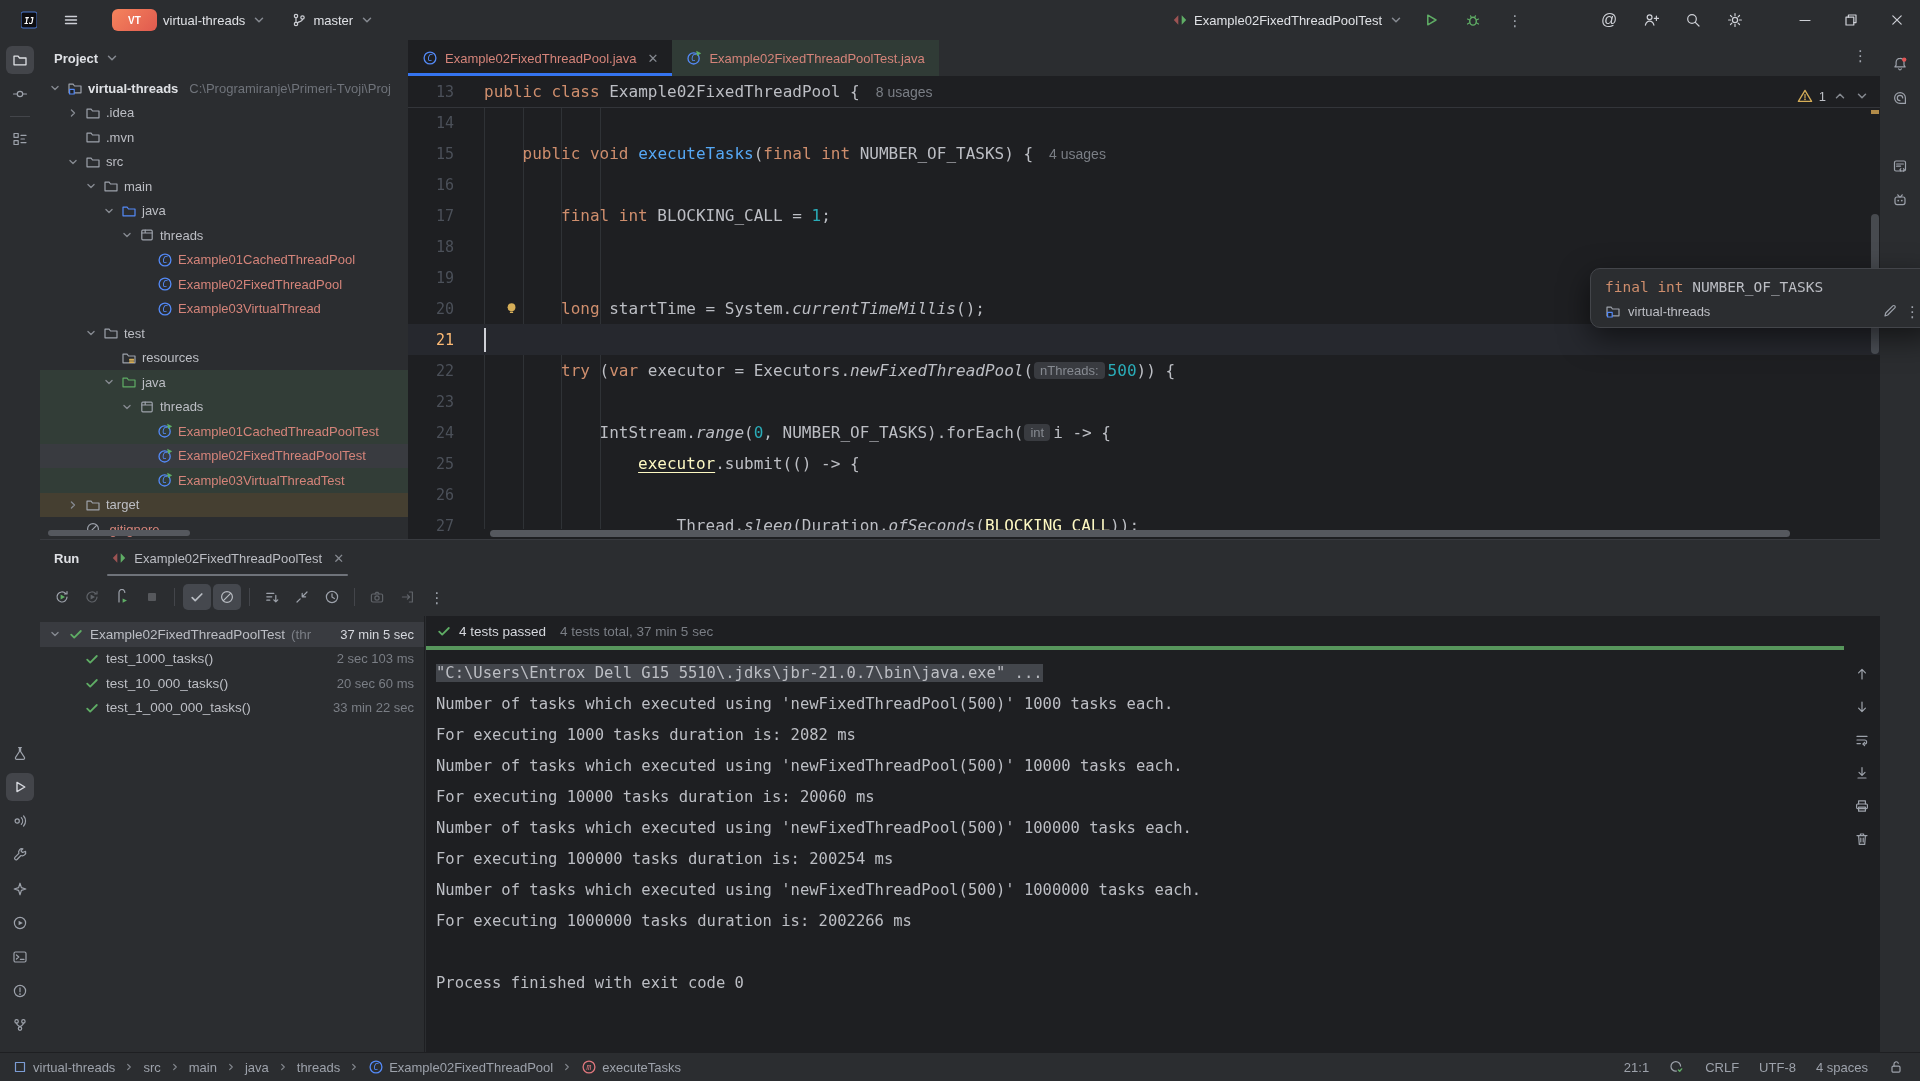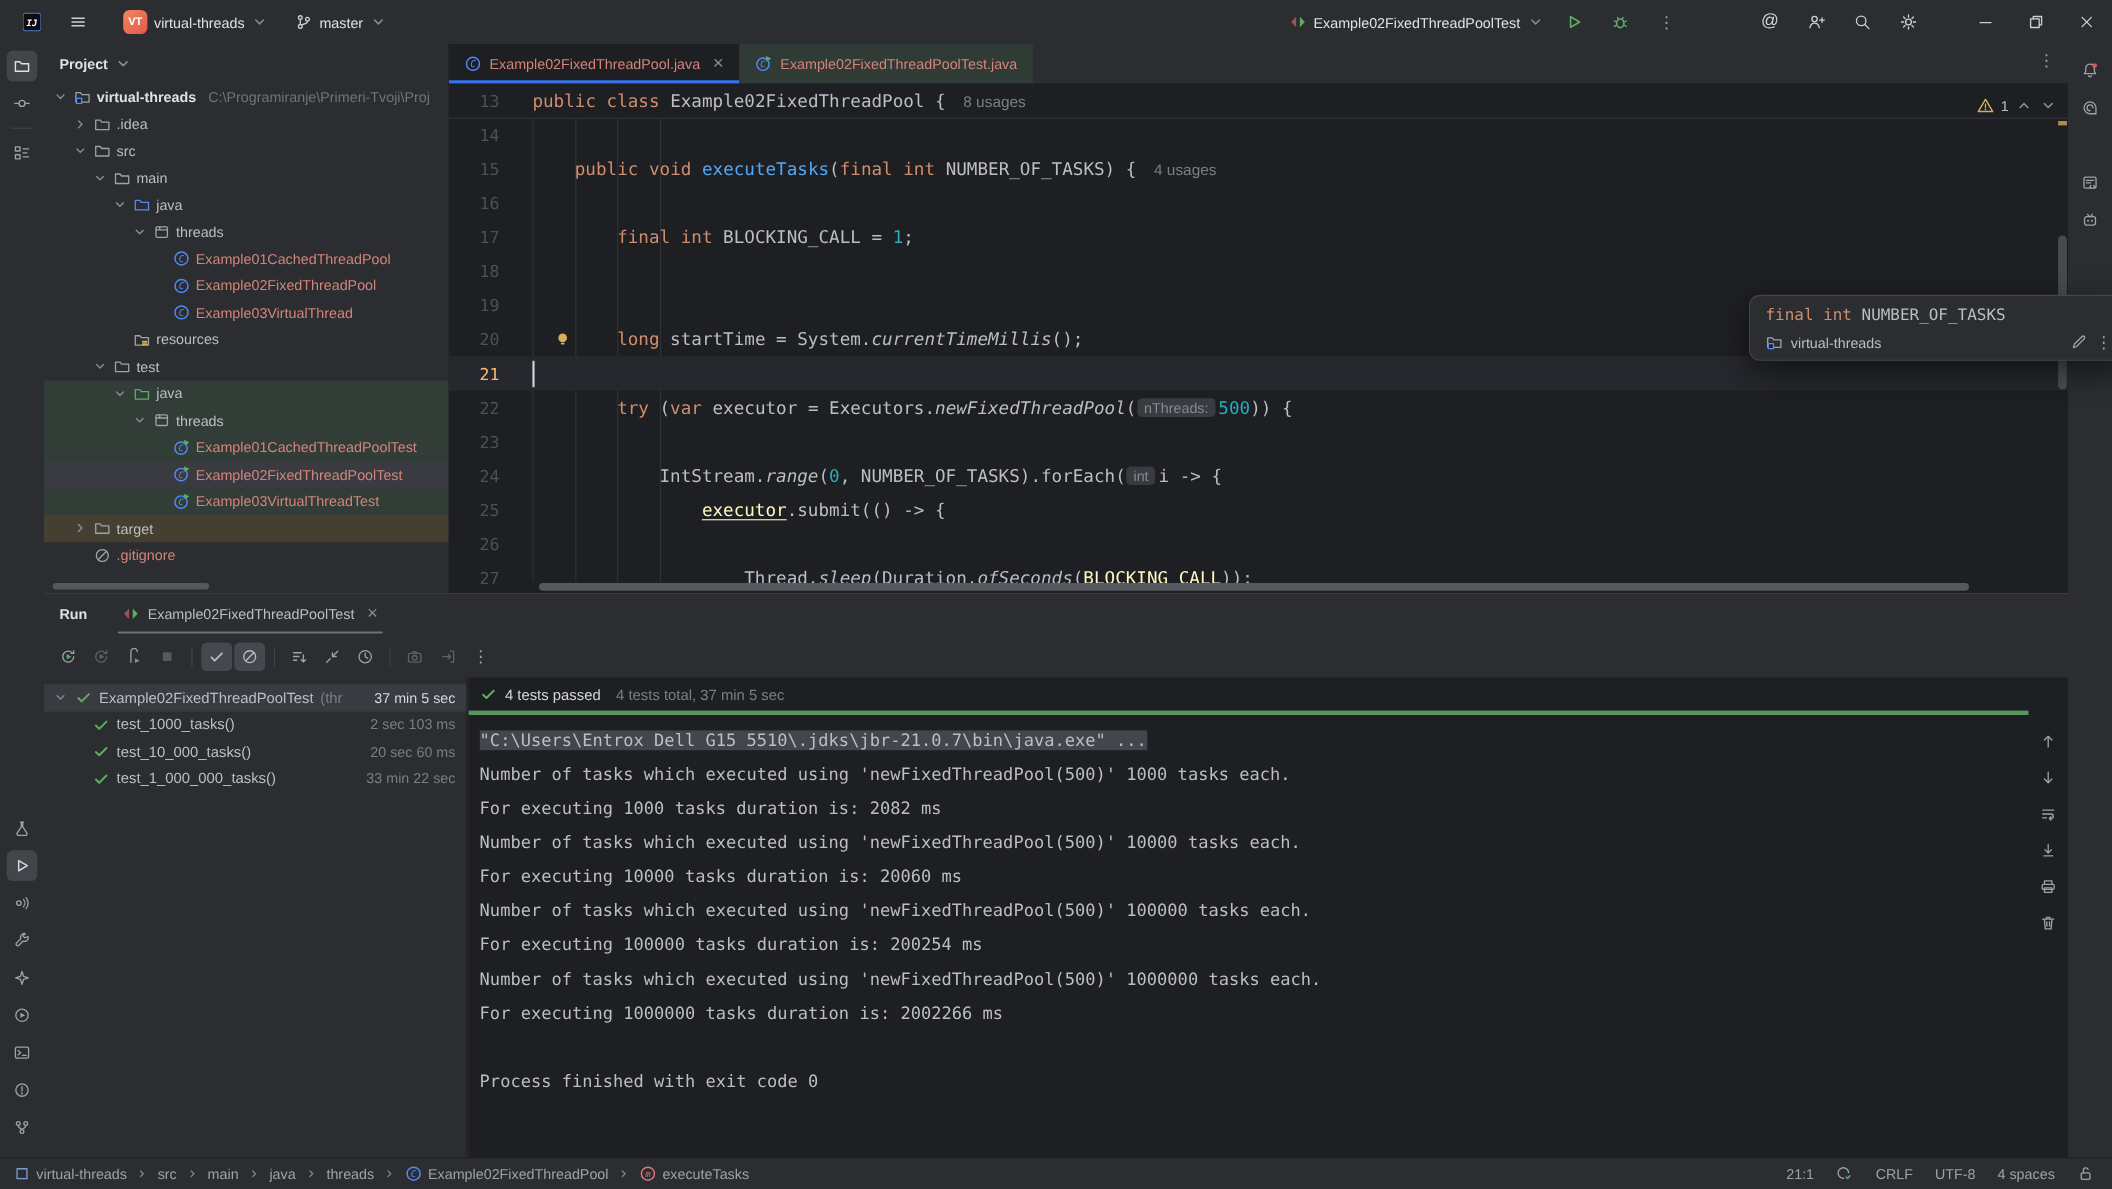--- a/index.html
+++ b/index.html
@@ -8,21 +8,21 @@
        -webkit-font-smoothing:antialiased;}
   .r{position:absolute;}
   .ic{display:inline-flex;align-items:center;justify-content:center;width:16px;height:16px;flex:none;}
   .ic svg{display:block;}
   .glyph{font-size:15px;color:#9da2ab;line-height:1;}
   
   #titlebar{left:0;top:0;width:1920px;height:40px;background:#2b2d30;border-bottom:1px solid #1e1f22;
             display:flex;align-items:center;}
   .tbtn{display:flex;align-items:center;justify-content:center;height:30px;min-width:30px;border-radius:6px;
         padding:0 6px;gap:6px;cursor:default;}
-  .projchip{width:22px;height:22px;border-radius:6px;background:linear-gradient(135deg,#f5845c,#e05a4f);
+  .projchip{width:45px;height:22px;border-radius:6px;background:linear-gradient(135deg,#f5845c,#e05a4f);
             color:#fff;font-weight:bold;font-size:10px;display:flex;align-items:center;justify-content:center;}
   .tbname{color:#dfe1e5;font-size:13px;}
   .windowbtn{width:46px;height:40px;display:flex;align-items:center;justify-content:center;}
   
   #lstrip{left:0;top:40px;width:40px;height:1013px;background:#2b2d30;border-right:1px solid #1e1f22;}
   #rstrip{right:0;top:40px;width:40px;height:1013px;background:#2b2d30;border-left:1px solid #1e1f22;}
   .stripbtn{width:28px;height:28px;margin:6px auto;border-radius:6px;display:flex;align-items:center;justify-content:center;}
   .stripbtn.active{background:#43454a;}
   .stripdiv{width:20px;height:1px;background:#43454a;margin:8px auto;}
   
@@ -428,20 +428,29 @@
             </svg>
           </span>
           <i class="ic">
             <svg viewBox="0 0 16 16" width="16" height="16" fill="none" stroke="#9da2ab" stroke-width="1.2" stroke-linecap="round" stroke-linejoin="round">
               <path d="M2 4.2h4.1l1.4 1.8H14v6.8H2z"></path>
             </svg>
           </i>
           <span class="tlabel">.idea</span>
         </div>
         <div class="trow" style="padding-left: 26px;">
+          <span class="tchev"></span>
+          <i class="ic">
+            <svg viewBox="0 0 16 16" width="16" height="16" fill="none" stroke="#9da2ab" stroke-width="1.2" stroke-linecap="round" stroke-linejoin="round">
+              <path d="M2 4.2h4.1l1.4 1.8H14v6.8H2z"></path>
+            </svg>
+          </i>
+          <span class="tlabel">.mvn</span>
+        </div>
+        <div class="trow" style="padding-left: 26px;">
           <span class="tchev">
             <svg viewBox="0 0 16 16" width="16" height="16" fill="none" stroke="#9da2ab" stroke-width="1.2" stroke-linecap="round" stroke-linejoin="round">
               <path d="M4.5 6.2L8 9.7l3.5-3.5" stroke="#868a91" stroke-width="1.5"></path>
             </svg>
           </span>
           <i class="ic">
             <svg viewBox="0 0 16 16" width="16" height="16" fill="none" stroke="#9da2ab" stroke-width="1.2" stroke-linecap="round" stroke-linejoin="round">
               <path d="M2 4.2h4.1l1.4 1.8H14v6.8H2z"></path>
             </svg>
           </i>
@@ -510,42 +519,42 @@
         <div class="trow" style="padding-left: 98px;">
           <span class="tchev"></span>
           <i class="ic">
             <svg viewBox="0 0 16 16" width="16" height="16" fill="none" stroke="#9da2ab" stroke-width="1.2" stroke-linecap="round" stroke-linejoin="round">
               <circle cx="8" cy="8" r="5.9" stroke="#548af7" stroke-width="1.3"></circle>
               <text x="8" y="11" font-size="8.5" fill="#548af7" stroke="none" text-anchor="middle" font-family="monospace">C</text>
             </svg>
           </i>
           <span class="tlabel red">Example03VirtualThread</span>
         </div>
+        <div class="trow" style="padding-left: 44px;">
+          <span class="tchev">
+            <svg viewBox="0 0 16 16" width="16" height="16" fill="none" stroke="#9da2ab" stroke-width="1.2" stroke-linecap="round" stroke-linejoin="round">
+              <path d="M4.5 6.2L8 9.7l3.5-3.5" stroke="#868a91" stroke-width="1.5"></path>
+            </svg>
+          </span>
+          <i class="ic">
+            <svg viewBox="0 0 16 16" width="16" height="16" fill="none" stroke="#9da2ab" stroke-width="1.2" stroke-linecap="round" stroke-linejoin="round">
+              <path d="M2 4.2h4.1l1.4 1.8H14v6.8H2z"></path>
+            </svg>
+          </i>
+          <span class="tlabel">test</span>
+        </div>
         <div class="trow" style="padding-left: 62px;">
           <span class="tchev"></span>
           <i class="ic">
             <svg viewBox="0 0 16 16" width="16" height="16" fill="none" stroke="#9da2ab" stroke-width="1.2" stroke-linecap="round" stroke-linejoin="round">
               <path d="M2 4.2h4.1l1.4 1.8H14v6.8H2z"></path>
               <path d="M8.6 9.3h4M8.6 10.8h4M8.6 12.3h4" stroke="#d6ae58"></path>
             </svg>
           </i>
           <span class="tlabel">resources</span>
-        </div>
-        <div class="trow" style="padding-left: 44px;">
-          <span class="tchev">
-            <svg viewBox="0 0 16 16" width="16" height="16" fill="none" stroke="#9da2ab" stroke-width="1.2" stroke-linecap="round" stroke-linejoin="round">
-              <path d="M4.5 6.2L8 9.7l3.5-3.5" stroke="#868a91" stroke-width="1.5"></path>
-            </svg>
-          </span>
-          <i class="ic">
-            <svg viewBox="0 0 16 16" width="16" height="16" fill="none" stroke="#9da2ab" stroke-width="1.2" stroke-linecap="round" stroke-linejoin="round">
-              <path d="M2 4.2h4.1l1.4 1.8H14v6.8H2z"></path>
-            </svg>
-          </i>
-          <span class="tlabel">test</span>
         </div>
         <div class="trow greenbg" style="padding-left: 62px;">
           <span class="tchev">
             <svg viewBox="0 0 16 16" width="16" height="16" fill="none" stroke="#9da2ab" stroke-width="1.2" stroke-linecap="round" stroke-linejoin="round">
               <path d="M4.5 6.2L8 9.7l3.5-3.5" stroke="#868a91" stroke-width="1.5"></path>
             </svg>
           </span>
           <i class="ic">
             <svg viewBox="0 0 16 16" width="16" height="16" fill="none" stroke="#9da2ab" stroke-width="1.2" stroke-linecap="round" stroke-linejoin="round">
               <path d="M2 4.2h4.1l1.4 1.8H14v6.8H2z" stroke="#5fad65"></path>

